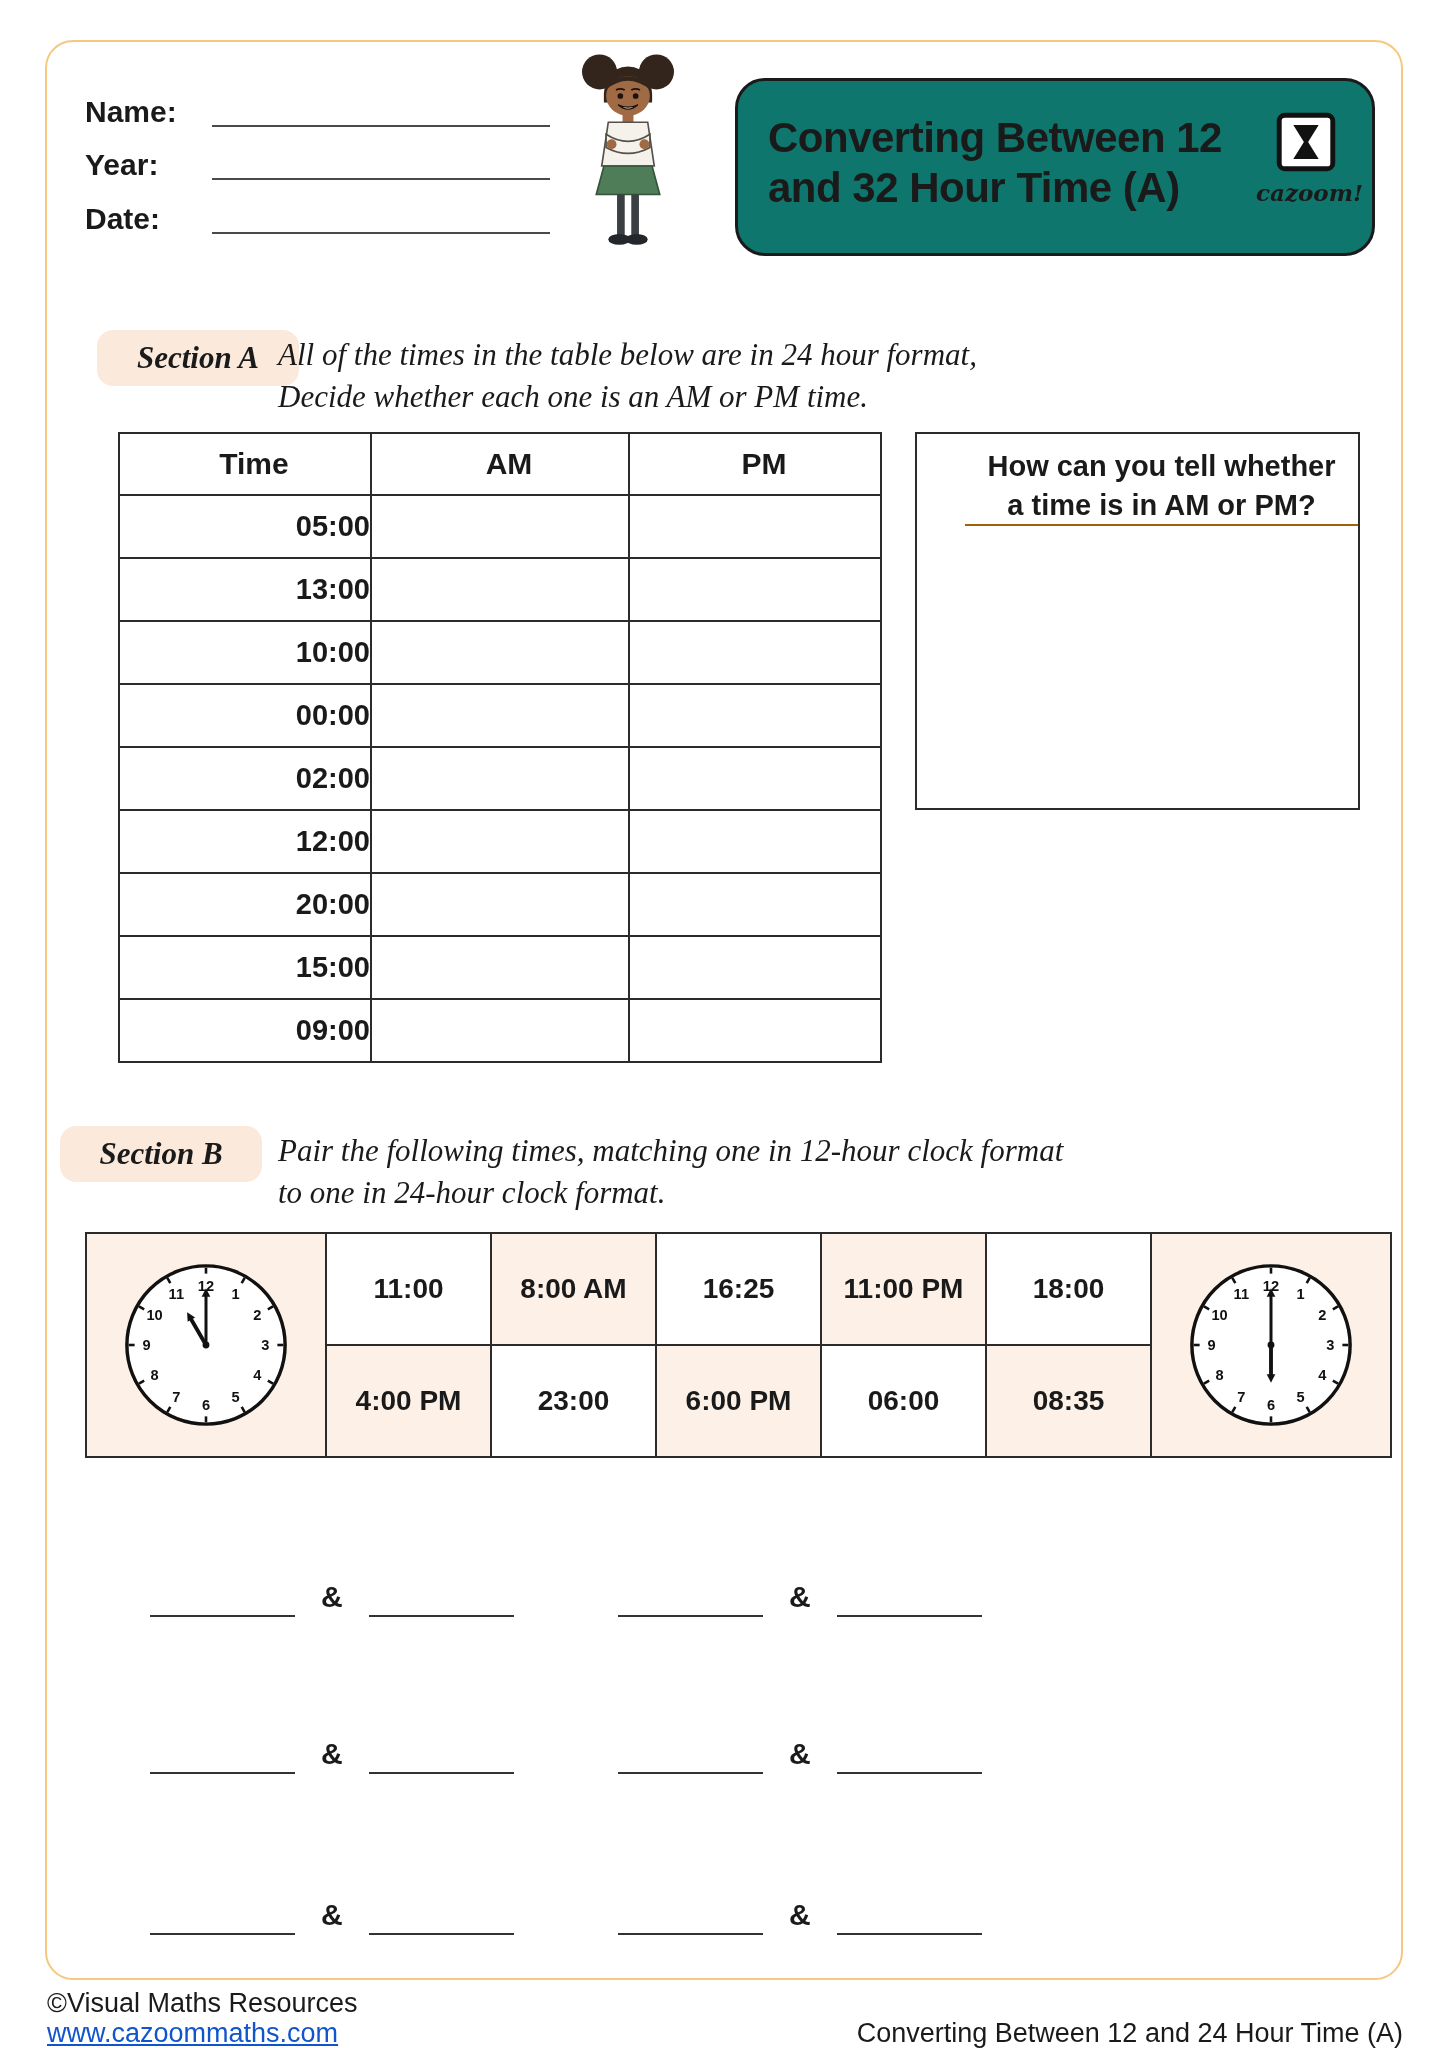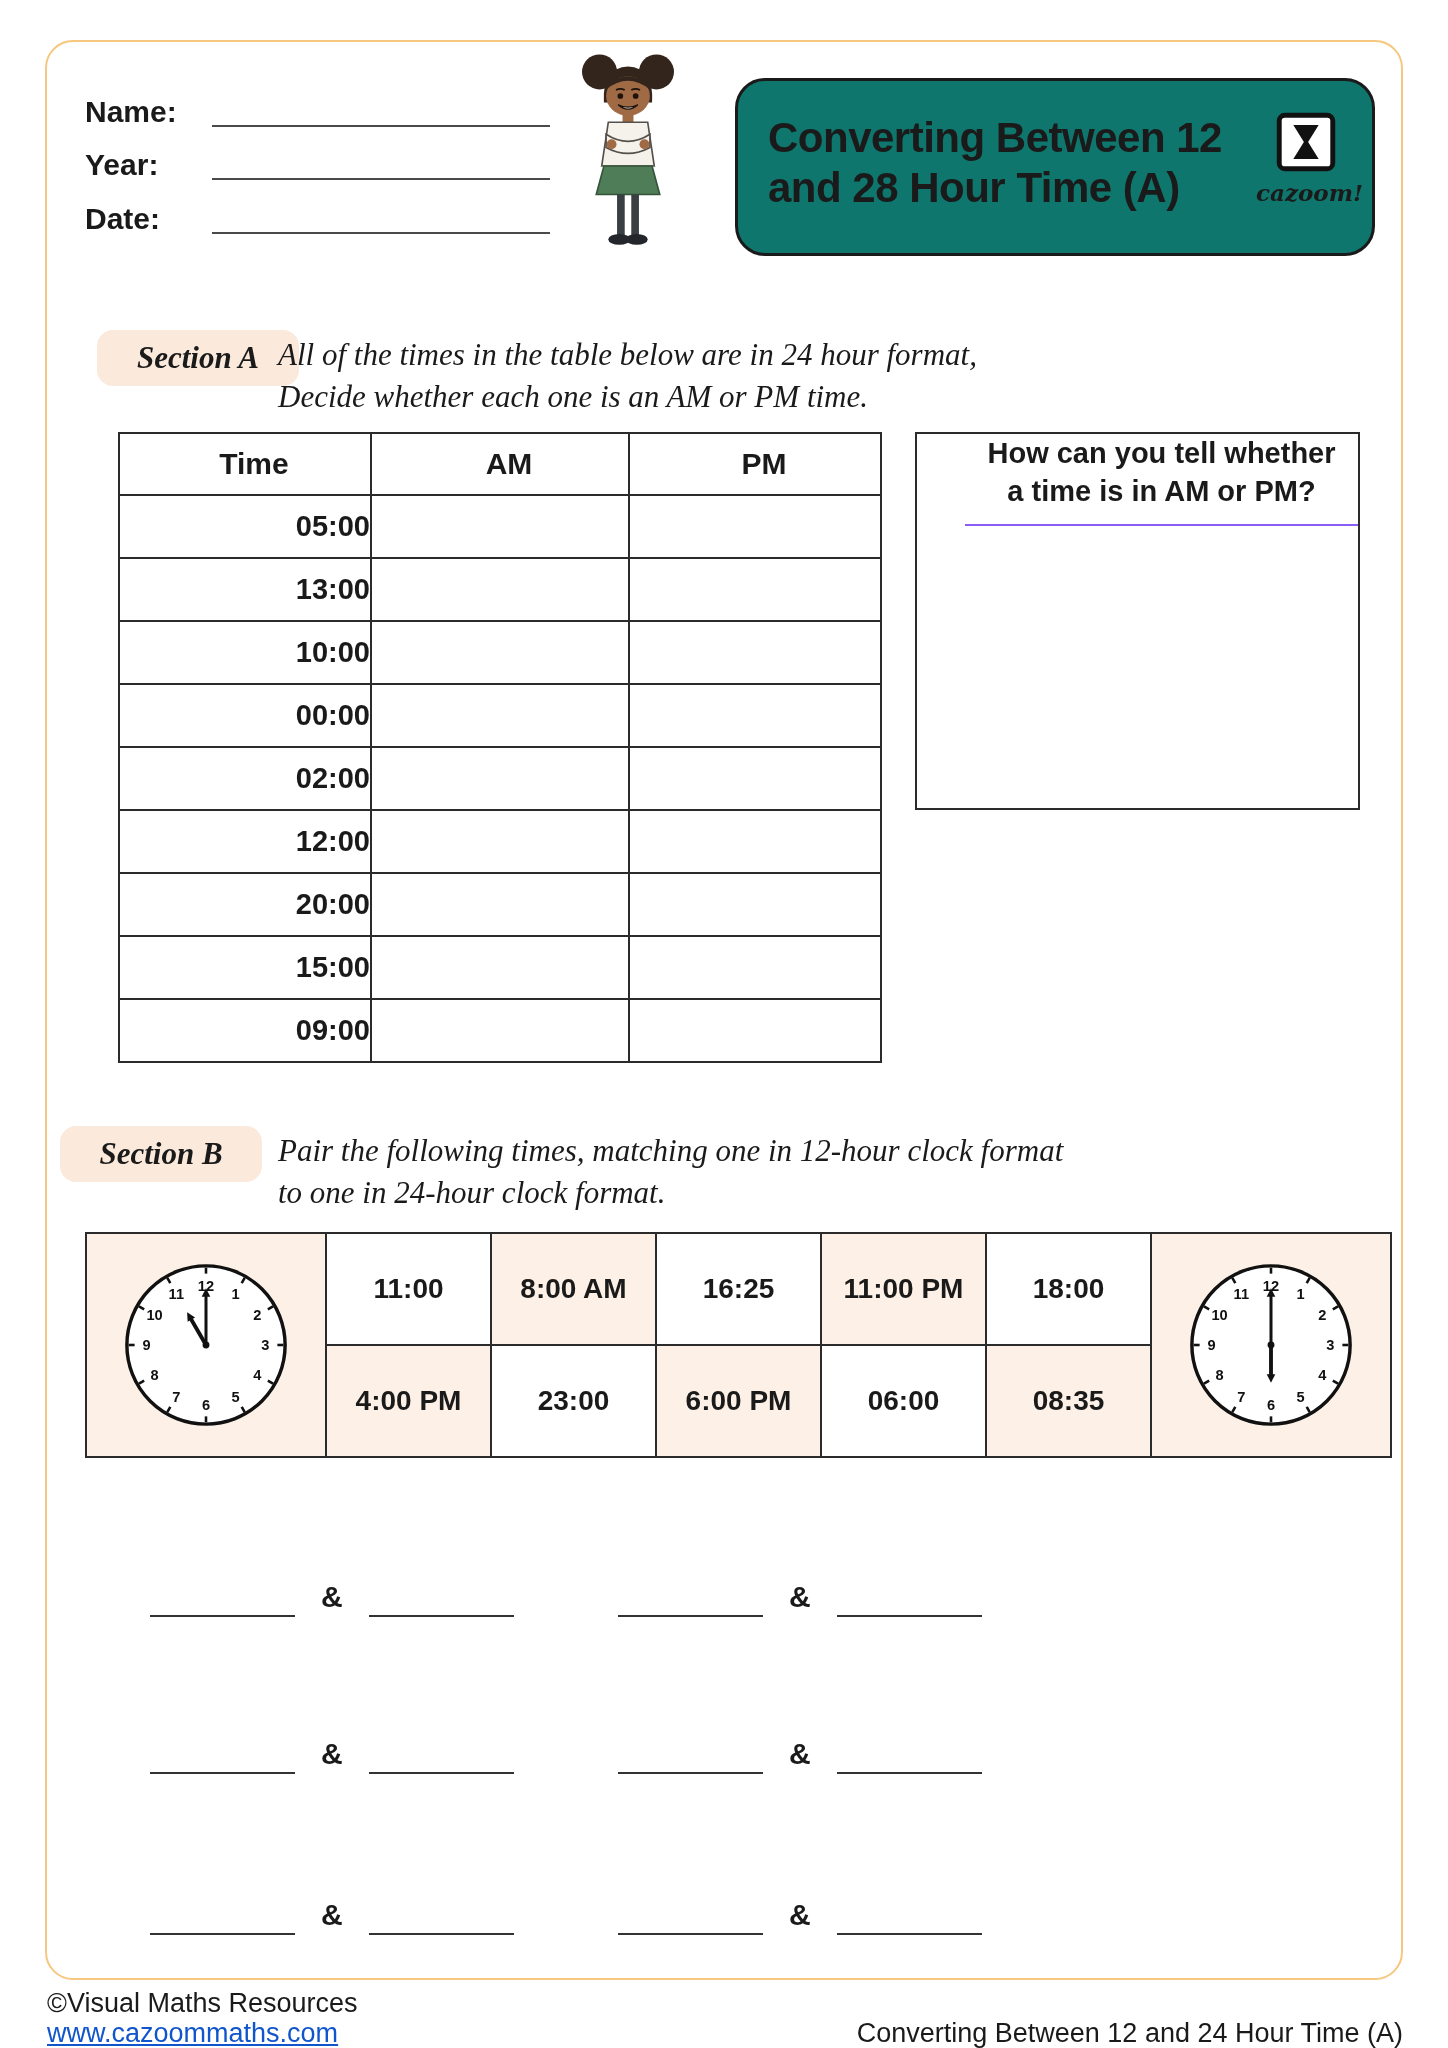--- a/index.html
+++ b/index.html
@@ -65,22 +65,22 @@
   .col-time { width:252px; }
   .col-am { width:258px; }
   .col-pm { width:252px; }
   .time-cell { font-size:29px; font-weight:bold; text-align:right; }
   
   .hint-box {
     position:absolute; left:915px; top:432px; width:445px; height:378px;
     border:2px solid #2b2b2b; background:#fff;
   }
   .hint-question {
-    height:92px; border-bottom:2px solid #8b5cf6;
-    display:flex; flex-direction:column; align-items:center; justify-content:flex-start;
+    height:92px; border-bottom:2px solid #a16207;
+    display:flex; flex-direction:column; align-items:center; justify-content:flex-end;
     font-size:29px; font-weight:bold; line-height:1.32; text-align:center;margin-left:48px;
   }
   
   .match-table {
     position:absolute; left:85px; top:1232px; border-collapse:collapse; background:#fff;
   }
   .match-table td { border:2px solid #2b2b2b; text-align:center; vertical-align:middle; }
   .match-table .t-cell { width:165px; height:112px; font-size:28px; font-weight:bold; }
   .match-table .clock-cell { width:240px; height:224px; background:#FDF1E7; }
   .peach { background:#FDF1E7; }
@@ -132,21 +132,21 @@
     <rect x="50" y="132" width="7" height="38" fill="#3a3f44"></rect>
     <rect x="63" y="132" width="7" height="38" fill="#3a3f44"></rect>
     <ellipse cx="52" cy="173" rx="10" ry="5" fill="#23272b"></ellipse>
     <ellipse cx="68" cy="173" rx="10" ry="5" fill="#23272b"></ellipse>
   </svg>
 </div>
 
 <div class="title-box">
   <div class="title-text">
     <span>Converting Between 12</span><br>
-    <span>and 28 Hour Time (A)</span>
+    <span>and 32 Hour Time (A)</span>
   </div>
   <div class="logo-wrap">
     <svg viewBox="0 0 44 44" width="62" height="62">
       <rect x="3" y="3" width="38" height="38" rx="4" fill="#ffffff" stroke="#111" stroke-width="3.5"></rect>
       <path d="M13 10 H31 L23.5 22 L31 34 H13 L20.5 22 Z" fill="#111"></path>
     </svg>
     <span class="brand-name">cazoom!</span>
   </div>
 </div>
 

